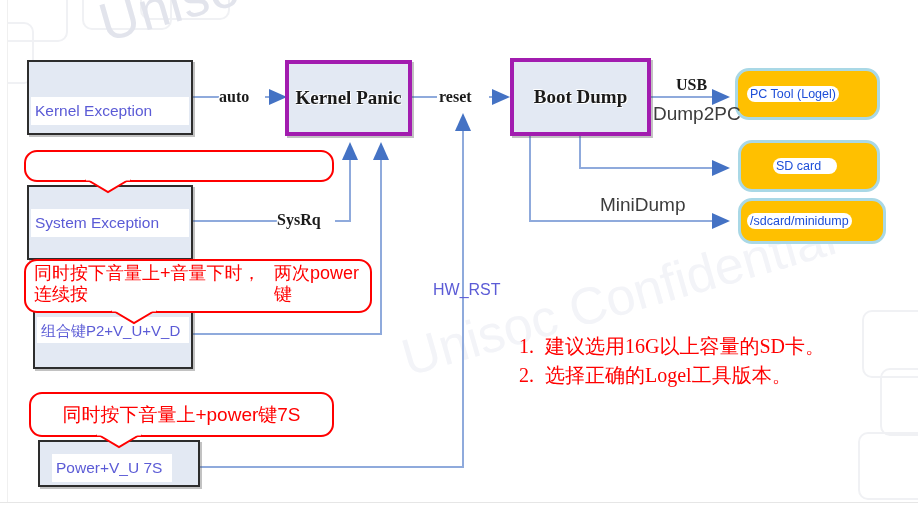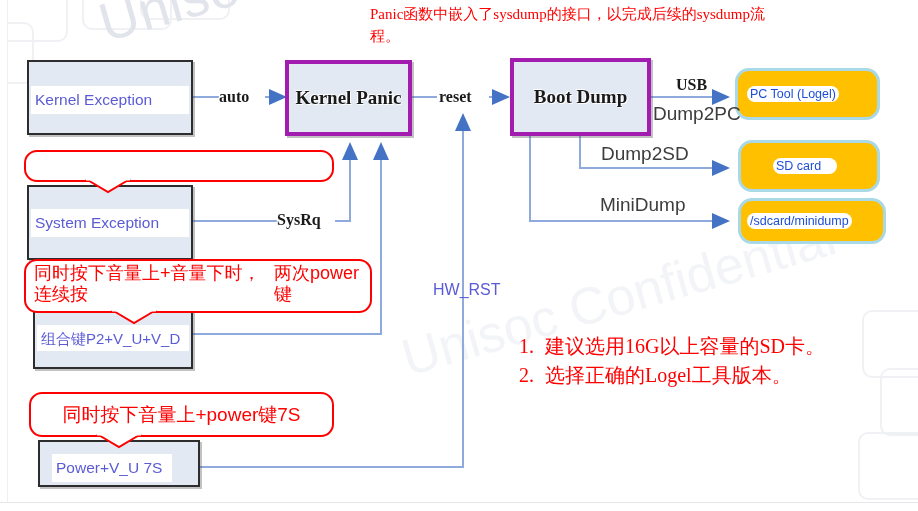--- a/index.html
+++ b/index.html
@@ -210,33 +210,33 @@
 
       <path d="M651,97 L728,97" marker-end="url(#ah)"></path>
 
       <path d="M580,135 L580,168 L728,168" marker-end="url(#ah)"></path>
 
       <path d="M530,135 L530,221 L728,221" marker-end="url(#ah)"></path>
     </g>
   </svg>
 
   <div class="pbox" style="left:27px;top:60px;width:166px;height:75px;">
-    <div class="band" style="left:2px;top:24px;right:2px;height:28px;">
+    <div class="band" style="left:2px;top:35px;right:2px;height:28px;">
       <span>Kernel Exception</span>
     </div>
   </div>
 
   <div class="pbox" style="left:27px;top:185px;width:166px;height:75px;">
     <div class="band" style="left:2px;top:22px;right:2px;height:28px;">
       <span>System Exception</span>
     </div>
   </div>
 
   <div class="pbox" style="left:33px;top:305px;width:160px;height:64px;">
-    <div class="band" style="left:2px;top:10px;right:2px;height:26px;margin-top:8px;">
+    <div class="band" style="left:2px;top:10px;right:2px;height:26px;">
       <span style="font-size:15px;">组合键P2+V_U+V_D</span>
     </div>
   </div>
 
   <div class="pbox" style="left:38px;top:440px;width:162px;height:47px;">
     <div class="band" style="left:12px;top:12px;width:120px;height:28px;">
       <span>Power+V_U 7S</span>
     </div>
   </div>
 
@@ -258,21 +258,20 @@
 
   <div class="ypill" style="left:738px;top:198px;width:148px;height:46px;padding-left:6px;">
     <div class="lbl">/sdcard/minidump</div>
   </div>
 
   <div class="lab-serif" style="left:219px;top:88px;">auto</div>
   <div class="lab-serif" style="left:277px;top:211px;">SysRq</div>
   <div class="lab-serif" style="left:439px;top:88px;">reset</div>
   <div class="lab-serif" style="left:676px;top:76px;">USB</div>
   <div class="lab-sans" style="left:653px;top:103px;">Dump2PC</div>
-  <div class="lab-sans" style="left:601px;top:143px;">Dump2SD</div>
   <div class="lab-sans" style="left:600px;top:194px;">MiniDump</div>
   <div class="lab-blue" style="left:433px;top:281px;">HW_RST</div>
 
   <div class="callout" style="left:24px;top:150px;width:310px;height:32px;font-size:19px;">
     <svg class="tailwrap" style="left:58px;" viewBox="0 0 48 14">
       <path d="M2,0 L24,13 L46,0" fill="#ffffff" stroke="#ff0000" stroke-width="2"></path>
       <path d="M2,0 L46,0" stroke="#ffffff" stroke-width="3"></path>
     </svg>
   </div>
 
@@ -286,21 +285,20 @@
   </div>
 
   <div class="callout" style="left:29px;top:392px;width:305px;height:45px;font-size:19px;justify-content:center;">
     <span>同时按下音量上+power键7S</span>
     <svg class="tailwrap" style="left:64px;" viewBox="0 0 48 14">
       <path d="M2,0 L24,13 L46,0" fill="#ffffff" stroke="#ff0000" stroke-width="2"></path>
       <path d="M2,0 L46,0" stroke="#ffffff" stroke-width="3"></path>
     </svg>
   </div>
 
-  <div class="note-red" id="top-note">Panic函数中嵌入了sysdump的接口，以完成后续的sysdump流程。</div>
 
   <div class="note-red" id="tip-list">
     <ol>
       <li>建议选用16G以上容量的SD卡。</li>
       <li>选择正确的Logel工具版本。</li>
     </ol>
   </div>
 
   <div id="left-edge"></div>
   <div id="page-edge"></div>

